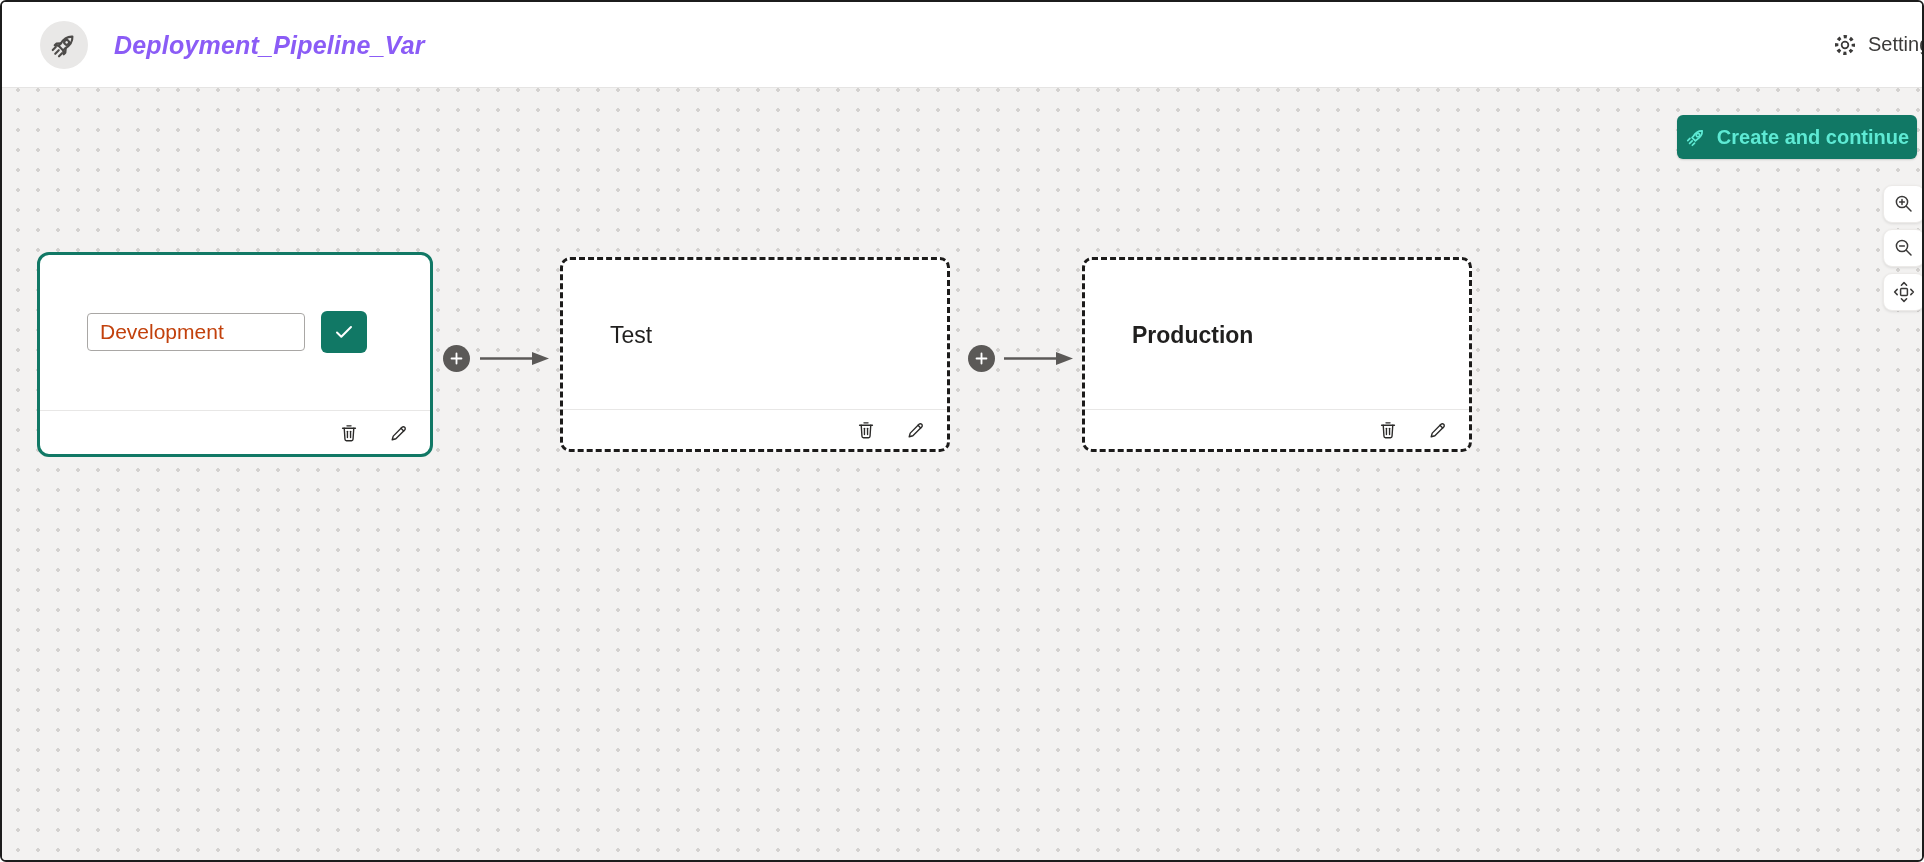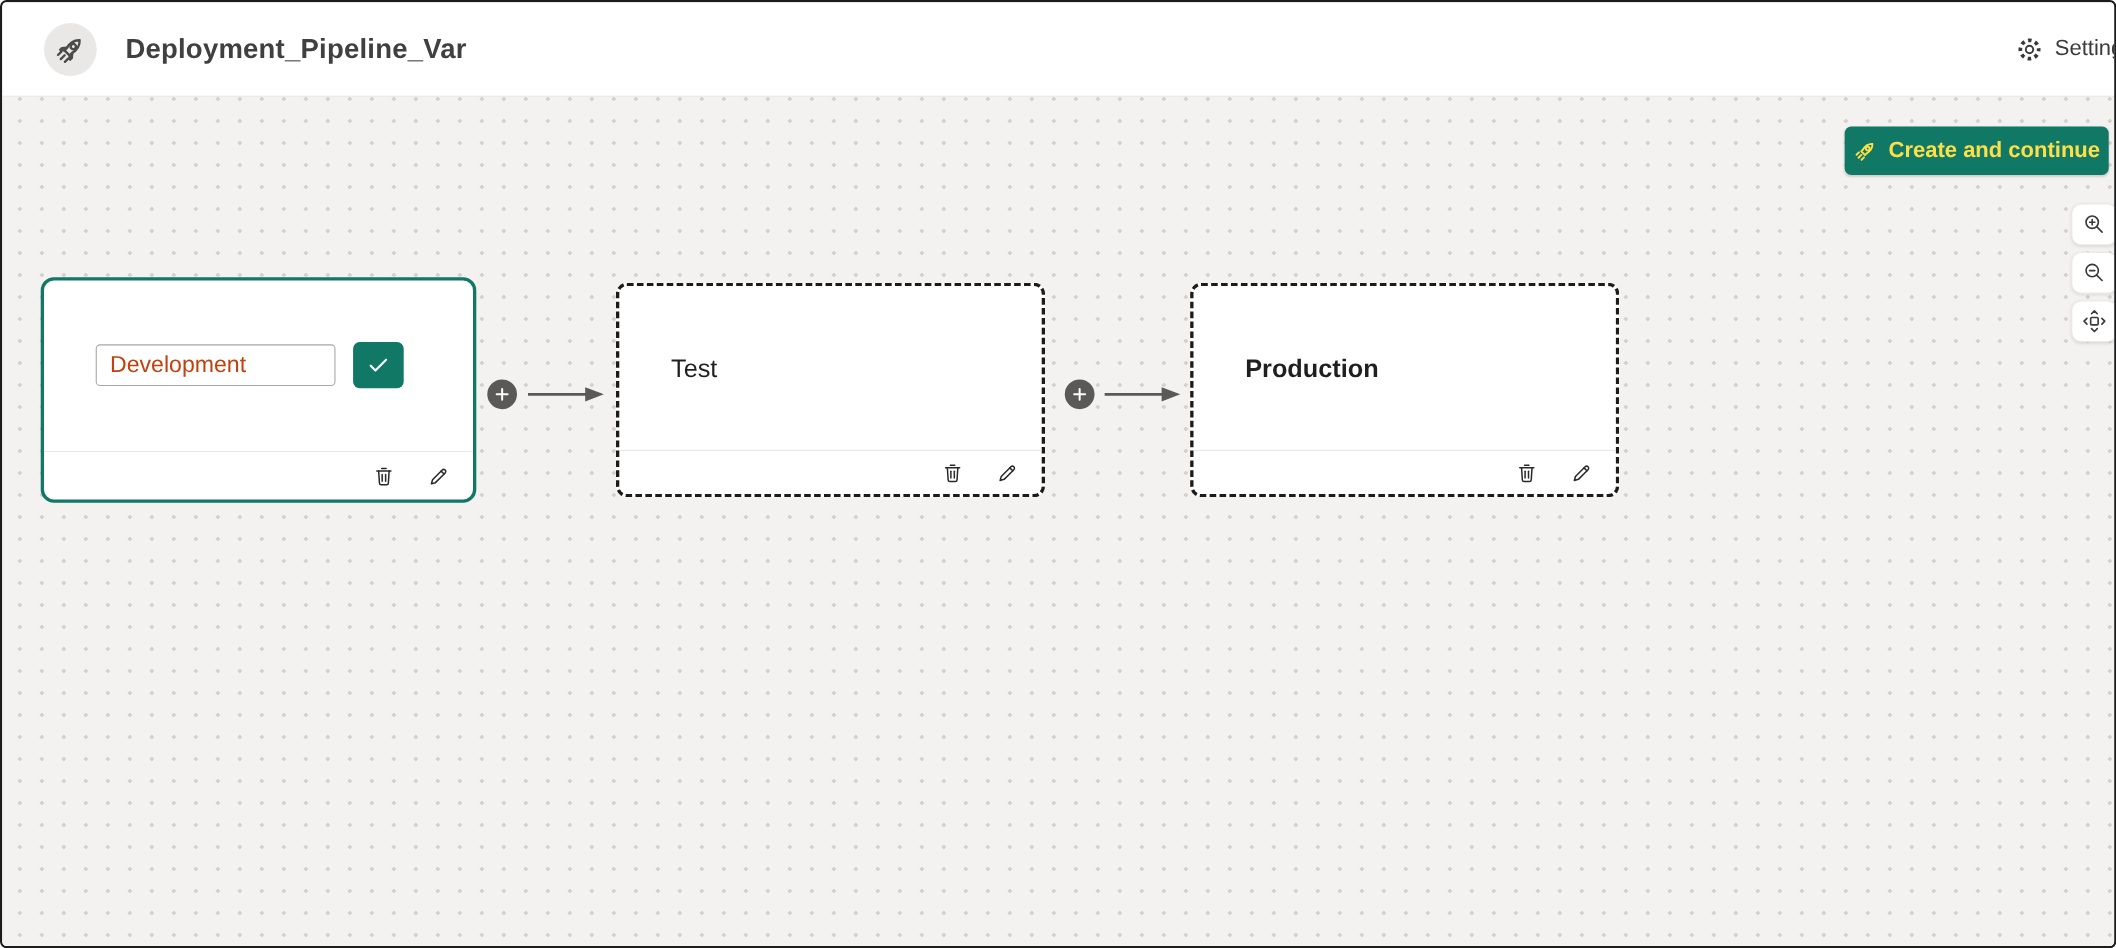--- a/index.html
+++ b/index.html
@@ -11,39 +11,39 @@
   }
 
   
   .header { position:relative; height:86px; background:#fff; border-bottom:1px solid #e5e4e3; }
   .avatar {
     position:absolute; left:38px; top:19px; width:48px; height:48px; border-radius:50%;
     background:#e9e8e7; color:#4d4b49; display:flex; align-items:center; justify-content:center;
   }
   .page-title {
     position:absolute; left:112px; top:50%; transform:translateY(-50%);
-    font-size:25px; font-weight:700; color:#404040; letter-spacing:.2px; white-space:nowrap;
+    font-size:25px; font-weight:700; color:#8b5cf6; letter-spacing:.2px; white-space:nowrap;font-style:italic;
   }
   .settings {
     position:absolute; left:1830px; top:0; height:100%;
     display:flex; align-items:center; gap:10px; color:#3b3a39; font-size:20px;
     white-space:nowrap; cursor:pointer;
   }
 
   
   .canvas {
     position:relative; width:100%; height:774px; overflow:hidden;
     background-color:#f3f2f1;
     background-image:radial-gradient(circle, #d4d2d0 1.6px, transparent 1.8px);
     background-size:20px 20px; background-position:6px 12px;
   }
 
   .create-btn {
     position:absolute; left:1675px; top:27px; width:240px; height:44px;
-    background:#117865; color:#fde047; border:none; border-radius:6px;
+    background:#117865; color:#5eead4; border:none; border-radius:6px;
     display:flex; align-items:center; justify-content:center; gap:10px;
     font-size:20px; font-weight:700; font-family:inherit; cursor:pointer;
     box-shadow:0 1px 2px rgba(0,0,0,.15);
   }
 
   .zoom-controls { position:absolute; left:1881px; top:97px; display:flex; flex-direction:column; gap:6px; }
   .zoom-btn {
     width:42px; height:38px; background:#fff; border:1px solid #eceae8; border-radius:9px;
     display:flex; align-items:center; justify-content:center; color:#3b3a39;
     box-shadow:0 1px 3px rgba(0,0,0,.10); cursor:pointer;

